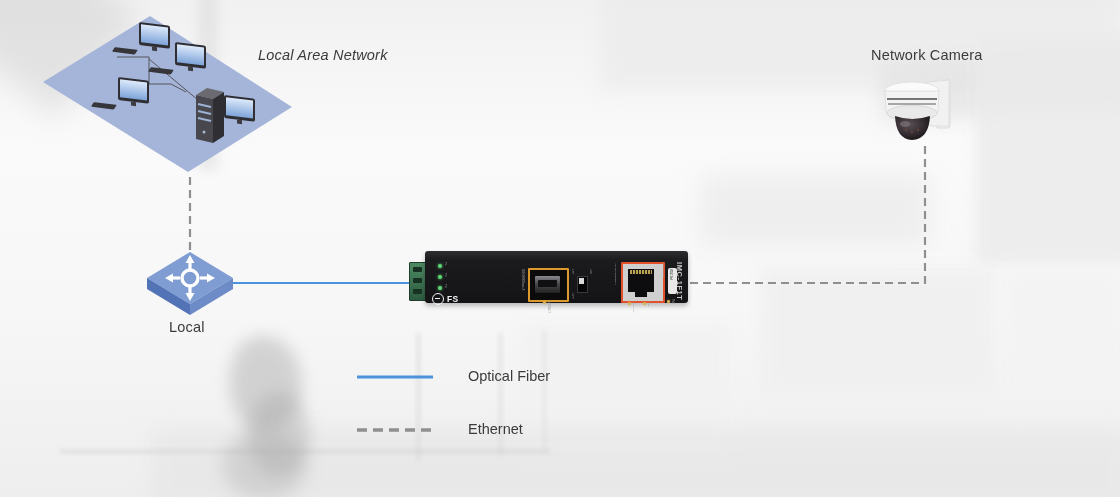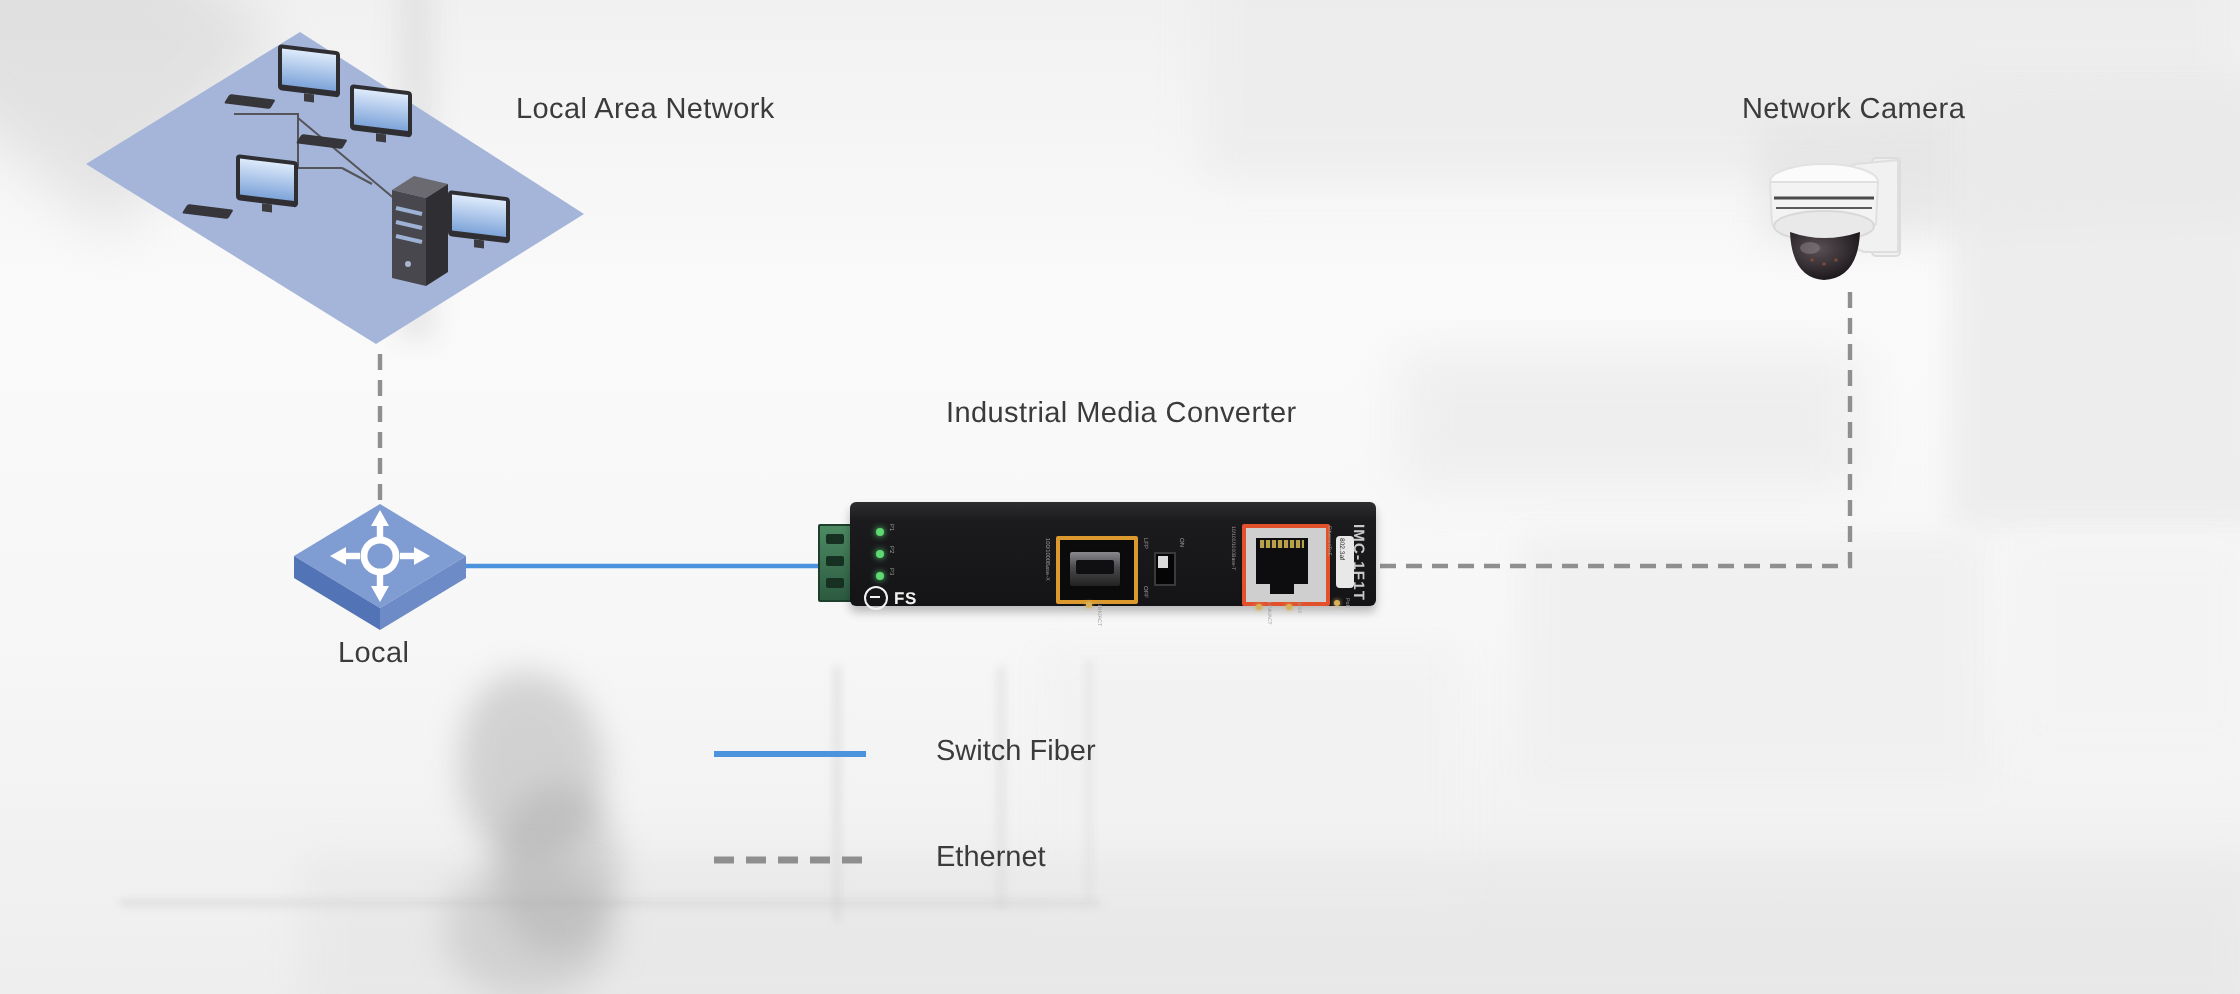--- a/index.html
+++ b/index.html
@@ -216,21 +216,20 @@
       <div class="badge">
         <span class="vtxt" style="transform:scale(.55);">802.3af</span>
       </div>
       <span class="led t-amber" style="left:242px;top:49px;width:3px;height:3px;"></span>
       <span class="tiny vtxt" style="left:247px;top:48px;transform:scale(.45);">PoE</span>
 
       <span class="model">IMC-1F1T</span>
     </div>
   </div>
 
-  <div class="lbl" style="left:258px;top:47px;">Local Area Network</div>
+  <div class="lbl" style="left:258px;top:47px;font-style:italic;">Local Area Network</div>
   <div class="lbl" style="left:871px;top:47px;">Network Camera</div>
-  <div class="lbl" style="left:473px;top:199px;">Industrial Media Converter</div>
   <div class="lbl" style="left:169px;top:319px;">Local</div>
 
-  <div class="legend-lbl" style="left:468px;top:368px;">Switch Fiber</div>
+  <div class="legend-lbl" style="left:468px;top:368px;">Optical Fiber</div>
   <div class="legend-lbl" style="left:468px;top:421px;">Ethernet</div>
 
 </div>
 
 </body></html>

